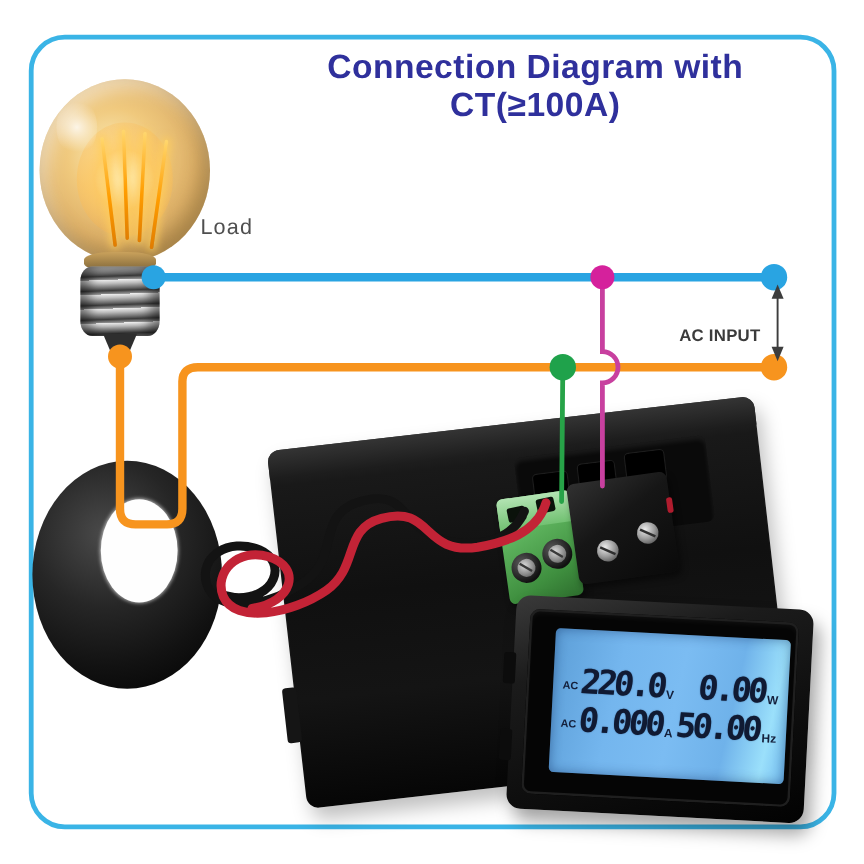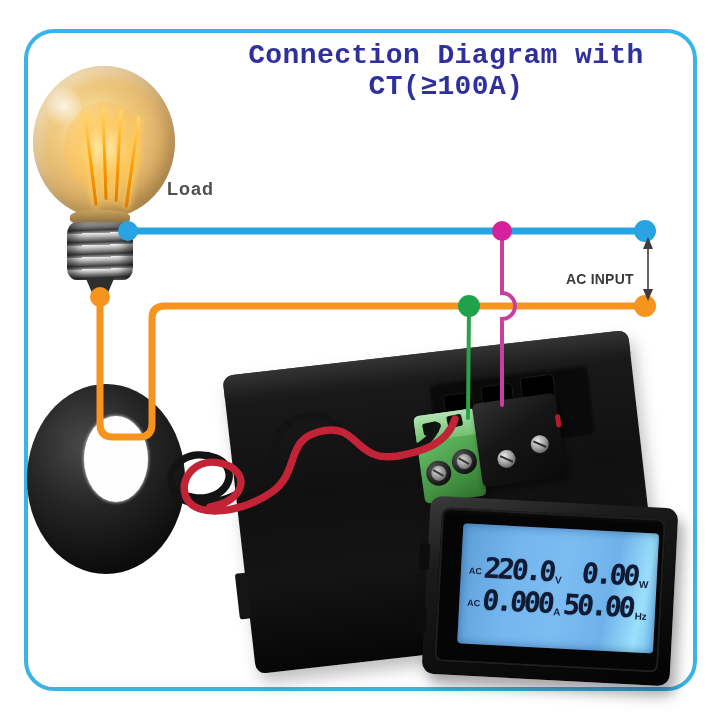--- a/index.html
+++ b/index.html
@@ -5,21 +5,21 @@
   html,body{margin:0;padding:0;background:#fff;}
   #page{position:relative;width:720px;height:720px;background:#ffffff;overflow:hidden;
         font-family:"Liberation Sans", sans-serif;}
 
   
   .frame{position:absolute;left:24px;top:29px;width:673px;height:662px;box-sizing:border-box;
          border:4px solid #3ab4e6;border-radius:30px;}
 
   
   .title{position:absolute;left:200px;top:40px;width:492px;margin:0;text-align:center;
-         font-size:28px;font-weight:bold;color:#2f309c;letter-spacing:.4px;font-family:Liberation Mono, monospace;}
+         font-size:28px;font-weight:bold;color:#2f309c;letter-spacing:.4px;}
 
   
   .globe{position:absolute;left:33px;top:66px;width:142px;height:152px;border-radius:50%;
          background:radial-gradient(circle at 42% 40%, #f9e6b0 4%, #f0c97d 30%, #ddb068 58%, #c69c5a 80%, #ab8950 100%);
          box-shadow:inset -6px -8px 16px rgba(120,90,40,.45), inset 6px 8px 14px rgba(255,255,255,.5);}
   .globe-glow{position:absolute;left:22%;top:24%;width:56%;height:62%;border-radius:50%;
          background:radial-gradient(circle, rgba(255,246,200,.95) 0%, rgba(255,200,95,.75) 40%, rgba(255,180,70,.25) 72%, rgba(255,180,70,0) 100%);}
   .filament{position:absolute;width:3px;height:92px;border-radius:2px;
          background:linear-gradient(180deg,#ffd76e,#ff9d00 55%,#e07c00);
          box-shadow:0 0 7px 2px rgba(255,205,90,.9);}
@@ -29,21 +29,21 @@
   .f4{left:98px;top:50px;transform:rotate(8deg);}
   .globe-hl{position:absolute;left:14px;top:16px;width:34px;height:48px;border-radius:50%;
          background:radial-gradient(circle,rgba(255,255,255,.8),rgba(255,255,255,0) 70%);}
   .collar{position:absolute;left:70px;top:210px;width:60px;height:16px;border-radius:40%;
          background:linear-gradient(180deg,#caa25c,#7e6538);}
   .screw-base{position:absolute;left:67px;top:222px;width:66px;height:58px;border-radius:10px/12px;
          background:repeating-linear-gradient(178deg,#ededed 0px,#bdbdbd 3px,#6b6b6b 7px,#3c3c3c 9px,#9a9a9a 12px);
          box-shadow:inset 8px 0 10px rgba(0,0,0,.45), inset -8px 0 10px rgba(0,0,0,.45);}
   .bulb-tip{position:absolute;left:83px;top:278px;width:34px;height:16px;background:#2e2e2e;
          clip-path:polygon(8% 0,92% 0,72% 100%,28% 100%);}
-  .load-label{position:absolute;left:167px;top:179px;font-size:18px;font-weight:bold;color:#4f4f4f;letter-spacing:1px;}
+  .load-label{position:absolute;left:167px;top:179px;font-size:18px;font-weight:normal;color:#4f4f4f;letter-spacing:1px;}
 
   
   .ct-ring{position:absolute;left:27px;top:384px;width:158px;height:190px;border-radius:50%;
          background:radial-gradient(circle at 38% 32%, #4a4a4a 0%, #262626 38%, #121212 68%, #000 100%);}
   .ct-hole{position:absolute;left:57px;top:32px;width:64px;height:86px;border-radius:50%;background:#fefefe;
          box-shadow:0 0 3px 1px rgba(255,255,255,.55);}
 
   
   .meter-box{position:absolute;left:238px;top:352px;width:408px;height:300px;border-radius:10px;
          transform:rotate(-6.5deg);

